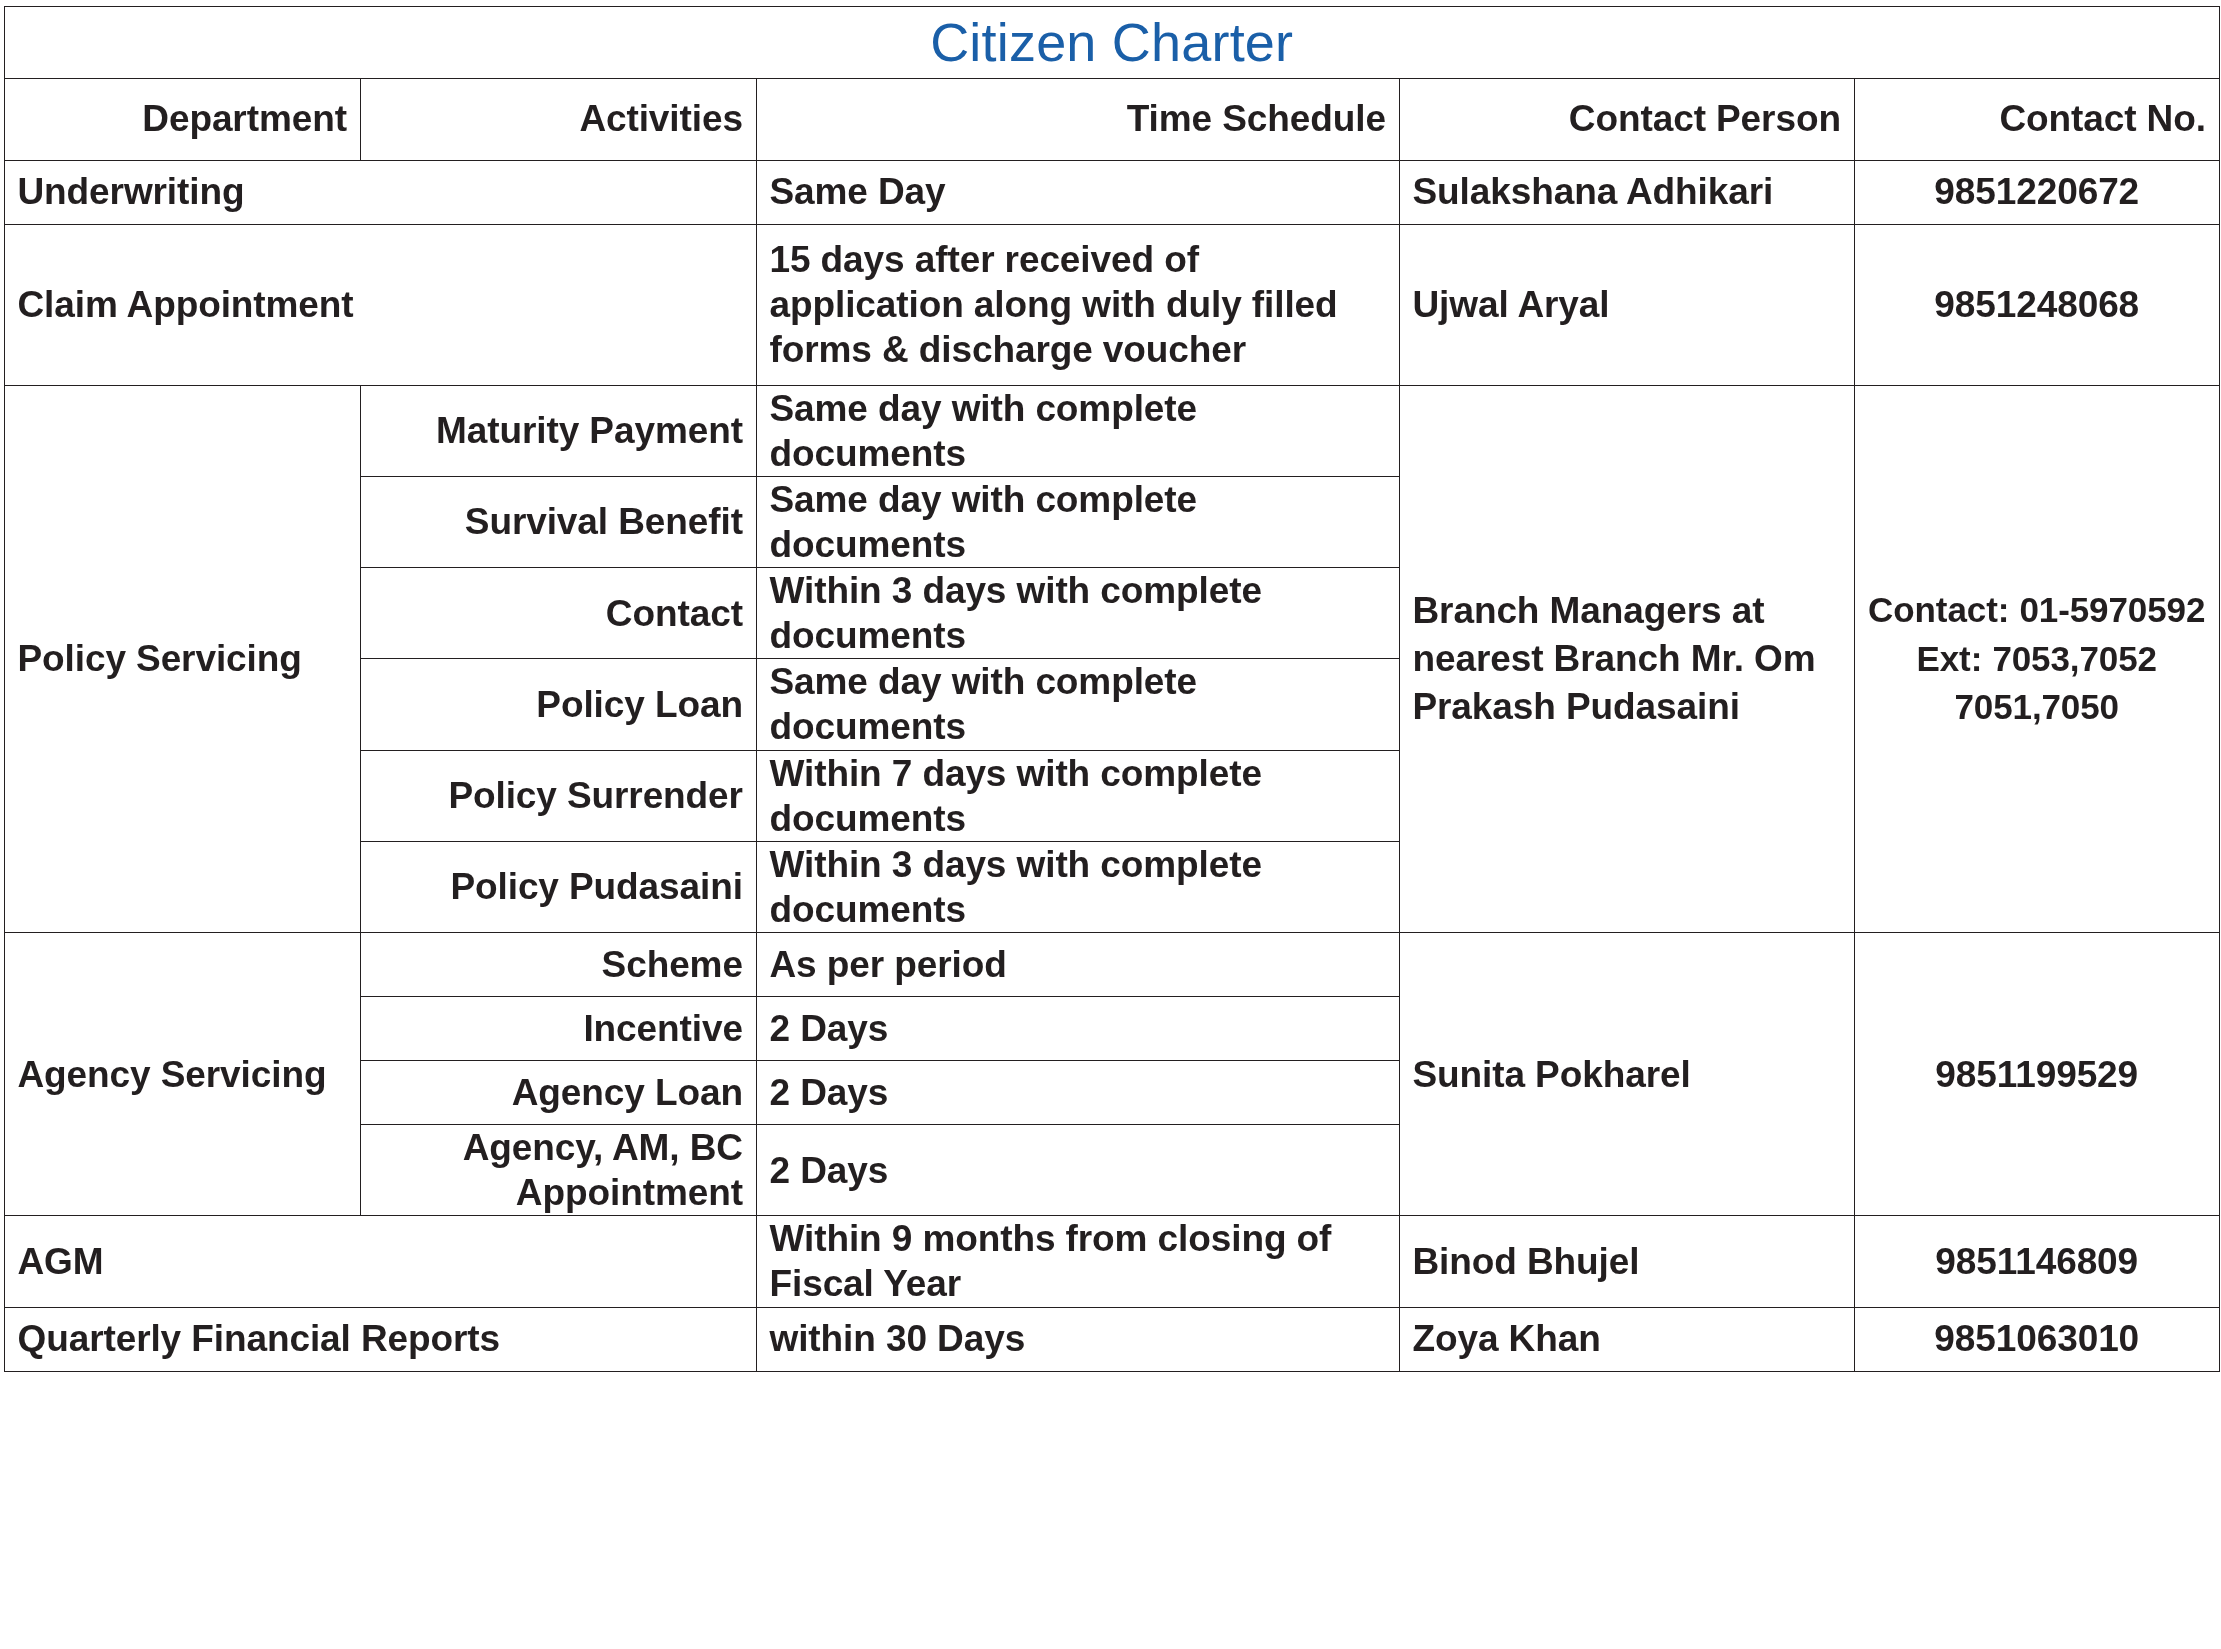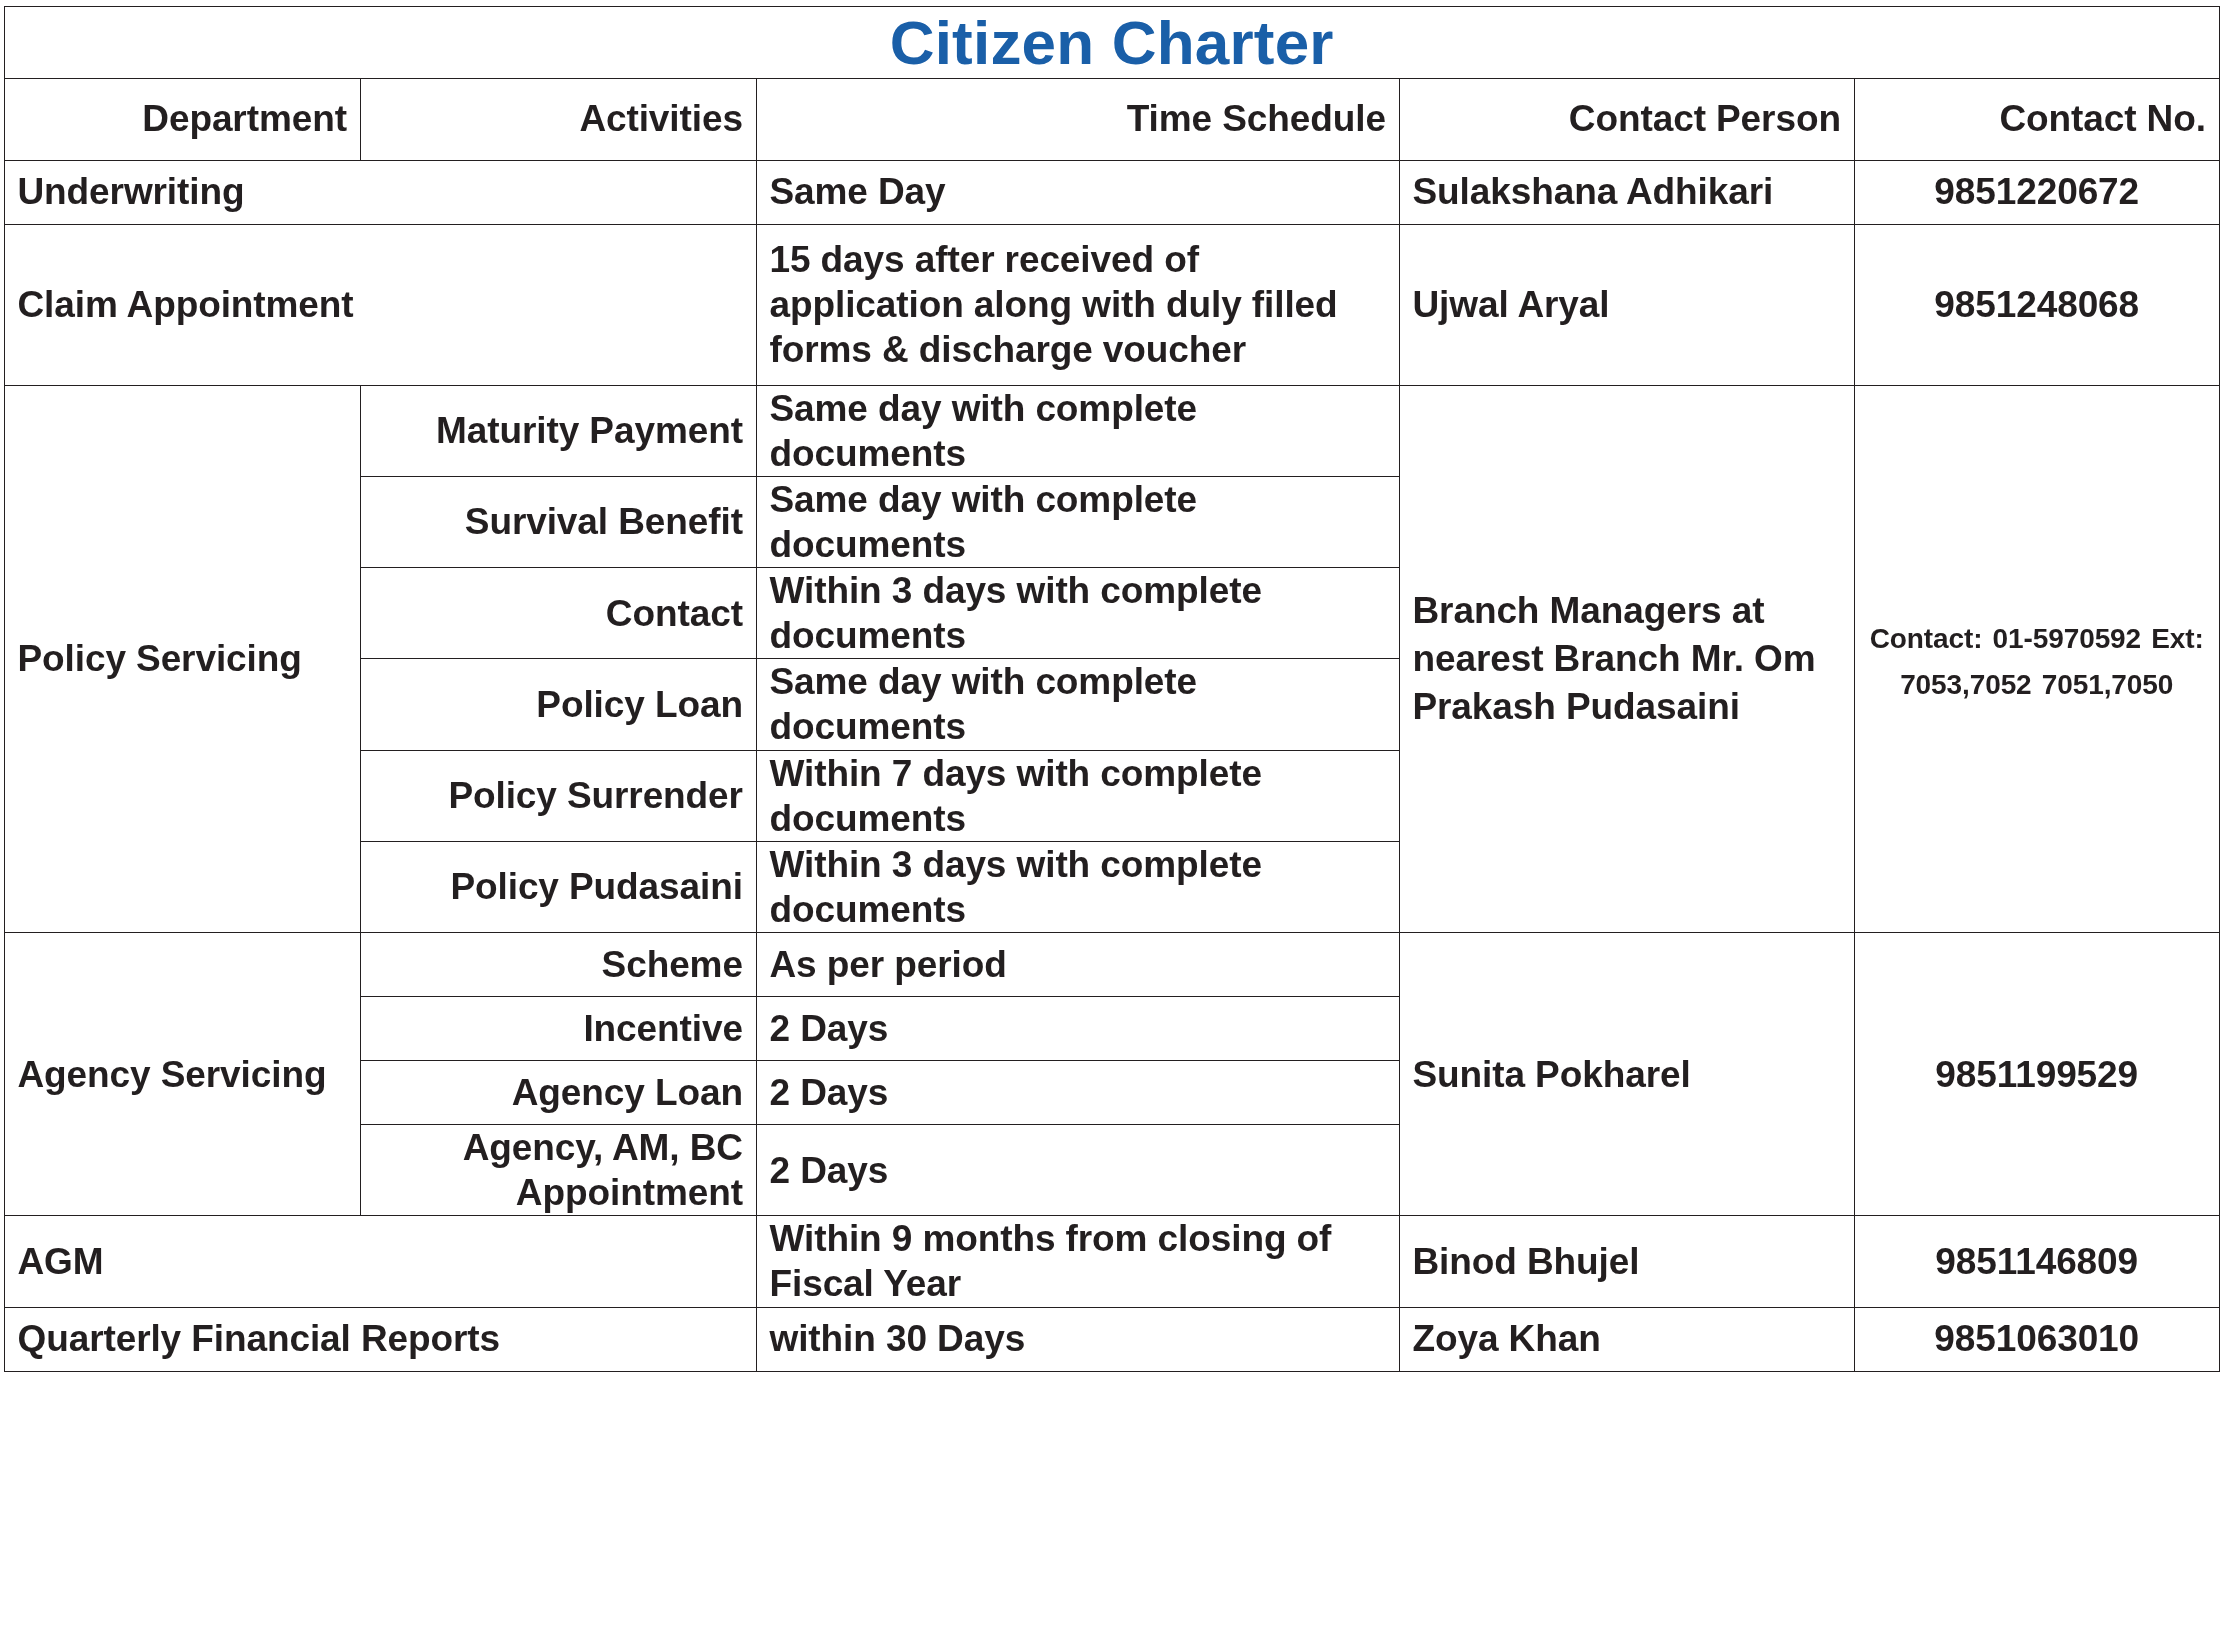--- a/index.html
+++ b/index.html
@@ -38,22 +38,22 @@
     border-left:1.8px solid #231f20;
     border-right:1.8px solid #231f20;
     border-top:1.8px solid #231f20;
     border-bottom:2.7px solid #231f20;
     height:71px;
     text-align:center;
     padding:0;
   }
   .title-text{
     color:#1a5fa8;
-    font-size:62px;
-    font-weight:700;
+    font-size:54px;
+    font-weight:400;
     letter-spacing:0.2px;
     display:block;
     line-height:71px;
   }
 
   
   td.hdr{
     background:#0d5390;
     color:#ffffff;
     font-size:42px;
@@ -80,21 +80,21 @@
   .person     {text-align:left;}
   .num        {text-align:center;}
   .num-center {text-align:center;}
 
   .tall-h  {height:161px;}
   .row-h   {height:75px;}
   .row-s   {height:64px;margin-left:20px;}
 
   .contactblock{
     text-align:center;
-    font-size:28px;
+    font-size:35px;
     font-weight:700;
     line-height:1.38;
   }
   .person-block{line-height:1.3;}
 </style>
 </head>
 <body>
 
 <div class="sheet">
   <table class="charter">

